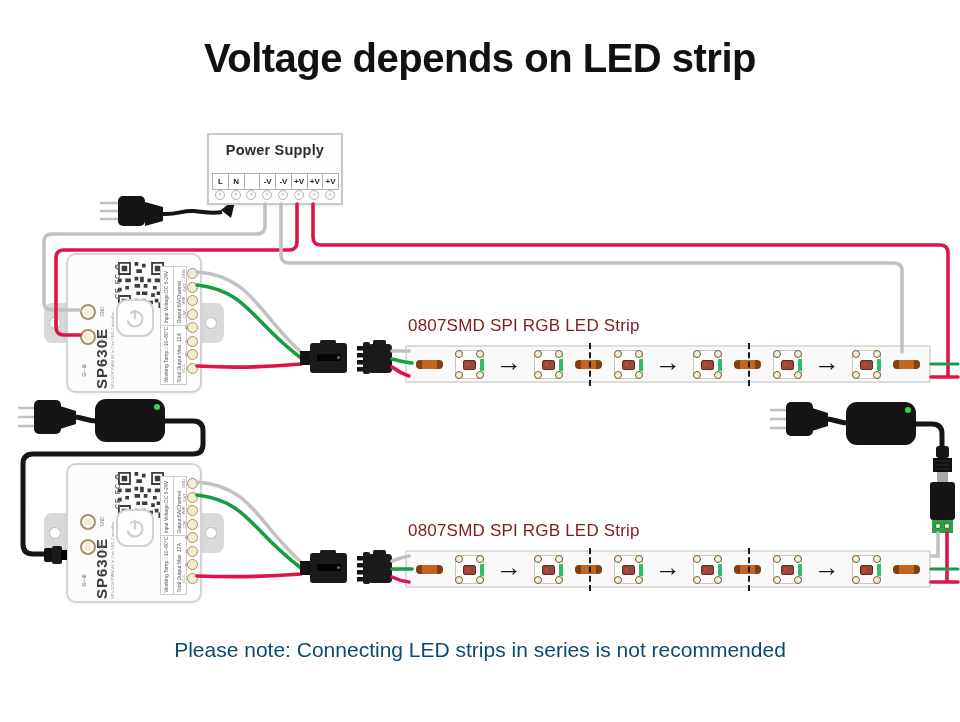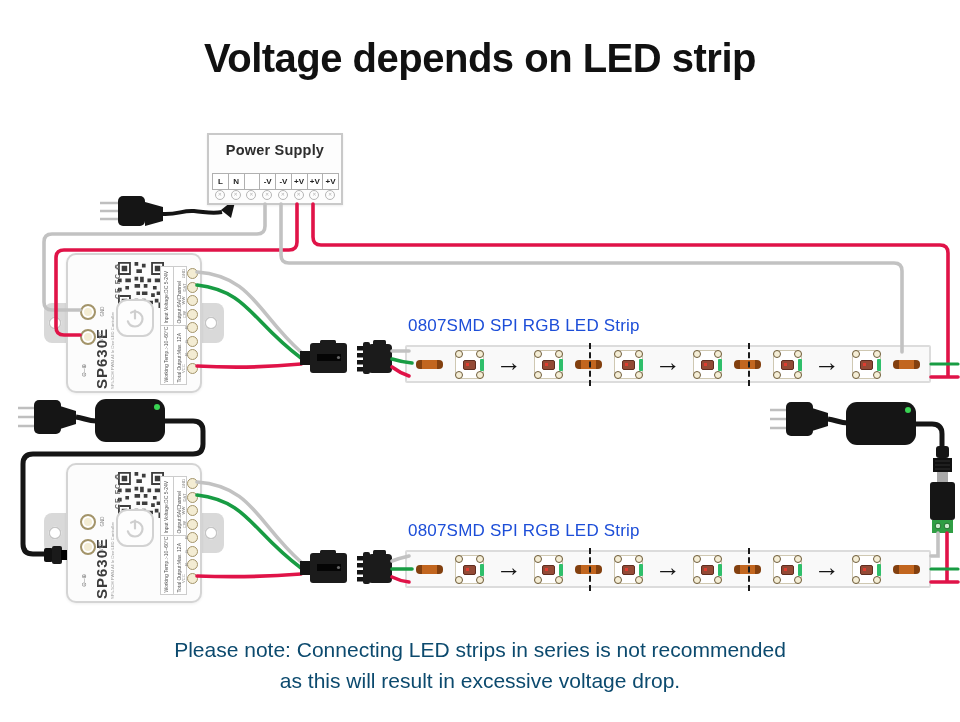--- a/index.html
+++ b/index.html
@@ -61,21 +61,21 @@
              line-height:11px;padding-left:2px;white-space:nowrap;overflow:hidden;}
   .pwr-btn{position:absolute;left:48px;top:44px;width:38px;height:38px;border:2px solid #d2d2d2;
            border-radius:11px;background:#fdfdfd;box-sizing:border-box;
            display:flex;align-items:center;justify-content:center;}
 
   
   .strip{width:526px;height:38px;background:#f9f9f9;border:2px solid #dcdcdc;border-radius:2px;
          box-sizing:border-box;}
   .strip-track{width:100%;height:100%;display:flex;align-items:center;justify-content:space-between;
                padding:0 9px;box-sizing:border-box;}
-  .strip-label{font-size:17px;color:#1d4ed8;letter-spacing:.2px;}
+  .strip-label{font-size:17px;color:#7f1d1d;letter-spacing:.2px;}
   .led{position:relative;width:29px;height:29px;background:#fff;border:1px solid #cfc8b2;
        border-radius:4px;flex:none;box-sizing:border-box;}
   .pad{position:absolute;width:8px;height:8px;border-radius:50%;background:#f5eed6;
        border:1.5px solid #6f5d3c;box-sizing:border-box;}
   .p1{left:-1px;top:-1px;}.p2{right:-1px;top:-1px;}.p3{left:-1px;bottom:-1px;}.p4{right:-1px;bottom:-1px;}
   .chip{position:absolute;left:7px;top:9px;width:13px;height:10px;background:#934a36;
         border:1px solid #5f2d20;border-radius:2px;box-sizing:border-box;}
   .chip::after{content:'';position:absolute;left:2px;top:2px;width:3px;height:3px;background:#e03c30;}
   .gbar{position:absolute;right:-1px;top:8px;width:4px;height:12px;background:#2fbf6b;border-radius:1px;}
   .arrow{font-size:26px;font-weight:bold;color:#151515;line-height:26px;flex:none;
@@ -461,21 +461,20 @@
           <span class="pad p4"></span>
           <span class="chip"></span>
           <span class="gbar"></span>
         </div>
         <div class="resistor"></div>
       </div>
   </div>
 
   <div class="comp note">
     <div>Please note: Connecting LED strips in series is not recommended</div>
-    <div>as this will result in excessive voltage drop.</div>
   </div>
 
   <svg id="over" class="layer" width="960" height="722" viewBox="0 0 960 722">
     <defs>
       <g id="jst">
         <rect x="0" y="11" width="11" height="14" fill="#141414"></rect>
         <rect x="10" y="3" width="37" height="30" rx="3" fill="#1b1b1b"></rect>
         <rect x="20" y="0" width="16" height="5" rx="1.5" fill="#1b1b1b"></rect>
         <rect x="17" y="14" width="24" height="7" fill="#050505"></rect>
         <circle cx="38.5" cy="17.5" r="1.6" fill="#6a6a6a"></circle>

